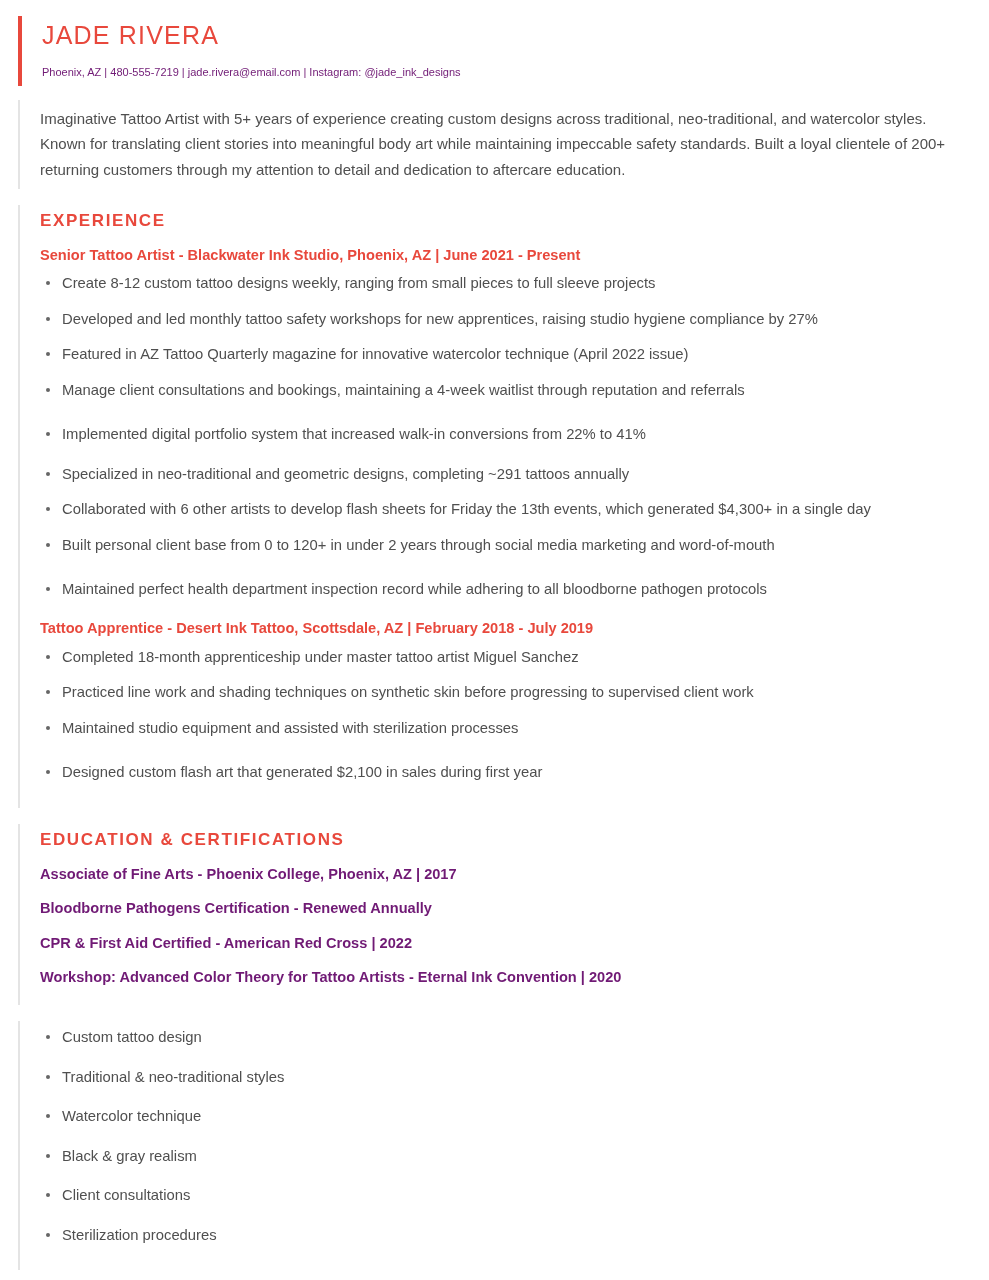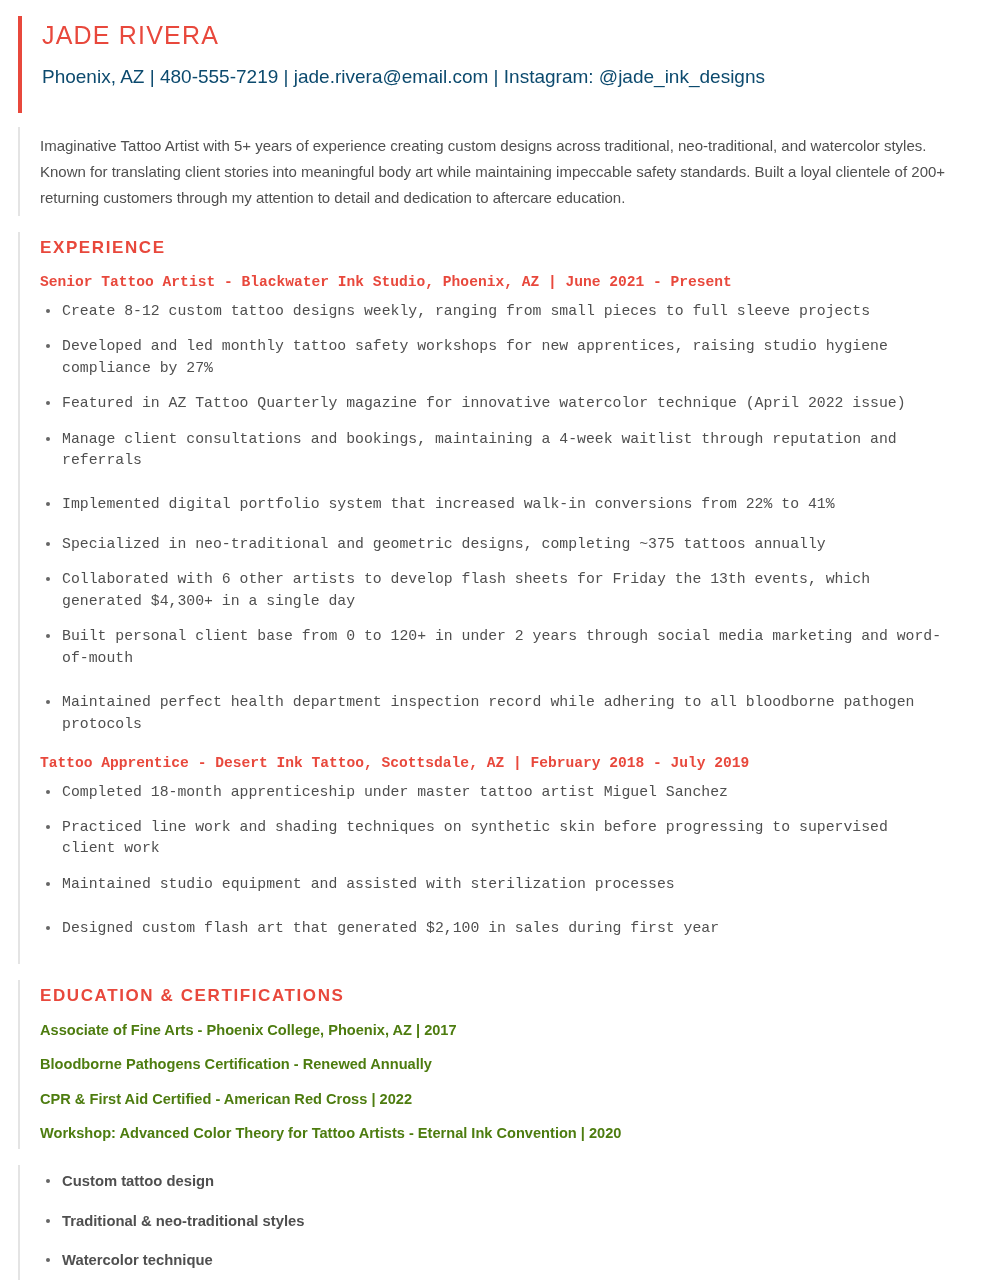--- a/index.html
+++ b/index.html
@@ -29,23 +29,23 @@
   }
   .name {
     margin: 0;
     font-size: 25px;
     font-weight: normal;
     color: #e8483c;
     letter-spacing: 1.2px;
     line-height: 1.25;
   }
   .contact {
-    margin: 14px 0 17px 0;
-    font-size: 19px;
-    color: #0c4a6e;
+    margin: 14px 0 0 0;
+    font-size: 11px;
+    color: #701a75;
     line-height: 1.3;
   }
 
   
   .block {
     border-left: 2px solid #e4e4e4;
     padding: 6px 0 6px 20px;
     margin-bottom: 16px;
   }
 
@@ -57,21 +57,21 @@
   }
 
   .section-title {
     margin: 0 0 14px 0;
     font-size: 17px;
     font-weight: bold;
     color: #e8483c;
     letter-spacing: 1.6px;
   }
 
-  .job { margin-bottom: 4px; font-family: Liberation Mono, monospace; }
+  .job { margin-bottom: 4px; }
 
   .job-title {
     margin: 0 0 8px 0;
     font-size: 14.6px;
     font-weight: bold;
     color: #e8483c;
     line-height: 1.4;
   }
 
   ul.bullets {
@@ -96,30 +96,29 @@
     width: 4px;
     height: 4px;
     border-radius: 50%;
     background: #666;
   }
 
   .edu-item {
     margin: 0 0 14px 0;
     font-size: 14.6px;
     font-weight: bold;
-    color: #4d7c0f;
+    color: #701a75;
     line-height: 1.4;
   }
-  .edu-item:last-child { margin-bottom: 0; }
+  .edu-item:last-child { margin-bottom: 12px; }
 
   ul.skills {
     list-style: none;
     margin: 0;
     padding: 0;
-    font-weight: bold;
   }
   ul.skills li {
     position: relative;
     padding-left: 22px;
     font-size: 14.8px;
     color: #4f4f4f;
     line-height: 1.45;
     margin-bottom: 18px;
   }
   ul.skills li::before {
@@ -156,21 +155,21 @@
         <li>Create 8-12 custom tattoo designs weekly, ranging from small pieces to full sleeve projects</li>
         <li>Developed and led monthly tattoo safety workshops for new apprentices, raising studio hygiene compliance by 27%</li>
         <li>Featured in AZ Tattoo Quarterly magazine for innovative watercolor technique (April 2022 issue)</li>
         <li>Manage client consultations and bookings, maintaining a 4-week waitlist through reputation and referrals</li>
         <li>Implemented digital portfolio system that increased walk-in conversions from 22% to 41%</li>
       </ul>
     </div>
 
     <div class="job">
       <ul class="bullets">
-        <li>Specialized in neo-traditional and geometric designs, completing ~375 tattoos annually</li>
+        <li>Specialized in neo-traditional and geometric designs, completing ~291 tattoos annually</li>
         <li>Collaborated with 6 other artists to develop flash sheets for Friday the 13th events, which generated $4,300+ in a single day</li>
         <li>Built personal client base from 0 to 120+ in under 2 years through social media marketing and word-of-mouth</li>
         <li>Maintained perfect health department inspection record while adhering to all bloodborne pathogen protocols</li>
       </ul>
     </div>
 
     <div class="job">
       <div class="job-title">Tattoo Apprentice - Desert Ink Tattoo, Scottsdale, AZ | February 2018 - July 2019</div>
       <ul class="bullets">
         <li>Completed 18-month apprenticeship under master tattoo artist Miguel Sanchez</li>

